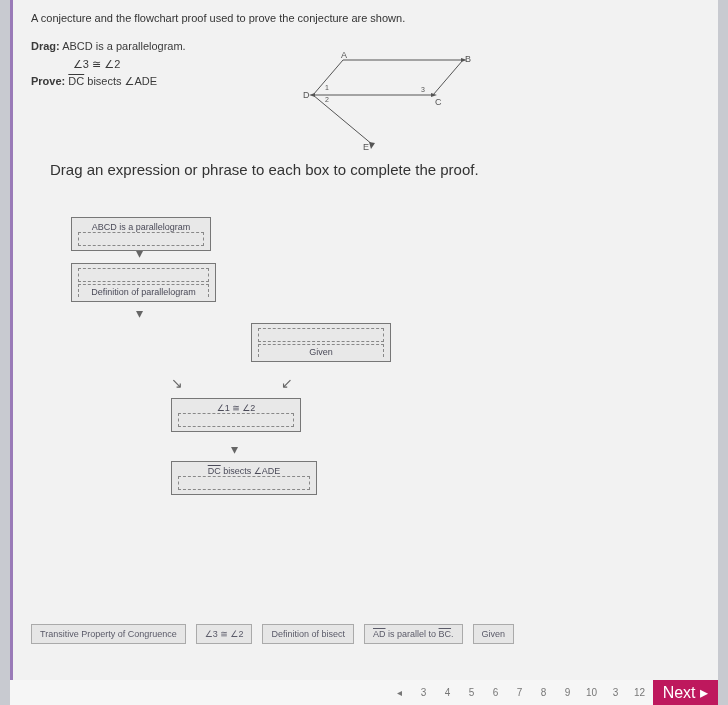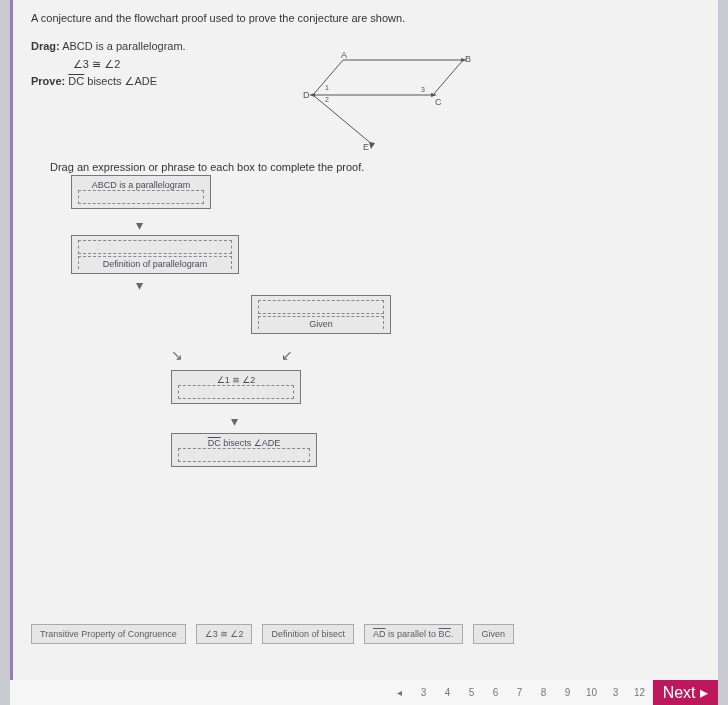--- a/index.html
+++ b/index.html
@@ -17,21 +17,21 @@
   left: 10px; top: 0;
   width: 708px; height: 680px;
   border-left: 3px solid #9a7bb8;
   padding: 12px 14px 0 18px;
 }
 .prompt { font-size: 11px; color: #333; margin-bottom: 14px; }
 .given-block { font-size: 11px; color: #3a3a3a; line-height: 1.6; }
 .given-block .lbl { font-weight: bold; }
 .ov { text-decoration: overline; }
 .diagram { position: absolute; left: 290px; top: 50px; }
-.instr { font-size: 11px; color: #333; margin-top: 70px; margin-bottom: 2px; padding-left: 19px; }
+.instr { font-size: 15px; color: #333; margin-top: 70px; margin-bottom: 25px; padding-left: 19px; }
 .flowchart { position: relative; height: 380px; }
 .box {
   position: absolute;
   border: 1px solid #777;
   background: #e8e8e8;
   font-size: 9px;
   color: #4a4a58;
   text-align: center;
   padding: 4px 6px;
 }
@@ -115,26 +115,26 @@
     <text x="0" y="48" font-size="9" fill="#555">D</text>
     <text x="60" y="100" font-size="9" fill="#555">E</text>
     <text x="22" y="40" font-size="7" fill="#555">1</text>
     <text x="22" y="52" font-size="7" fill="#555">2</text>
     <text x="118" y="42" font-size="7" fill="#555">3</text>
   </svg>
 
   <p class="instr">Drag an expression or phrase to each box to complete the proof.</p>
 
   <div class="flowchart">
-    <div class="box" style="left:40px;top:0;width:140px;">
+    <div class="box" style="left:40px;top:14px;width:140px;">
       <span>ABCD is a parallelogram</span>
       <span class="dropzone"></span>
     </div>
     <div class="arrow" style="left:105px;top:42px;">▾</div>
-    <div class="box" style="left:40px;top:60px;width:168px;">
+    <div class="box" style="left:40px;top:60px;width:145px;">
       <span class="dropzone"></span>
       <span class="reason">Definition of parallelogram</span>
     </div>
     <div class="arrow" style="left:105px;top:102px;">▾</div>
     <div class="box" style="left:220px;top:120px;width:140px;">
       <span class="dropzone"></span>
       <span class="reason">Given</span>
     </div>
     <div class="arrow" style="left:140px;top:172px;">↘</div>
     <div class="arrow" style="left:250px;top:172px;">↙</div>

